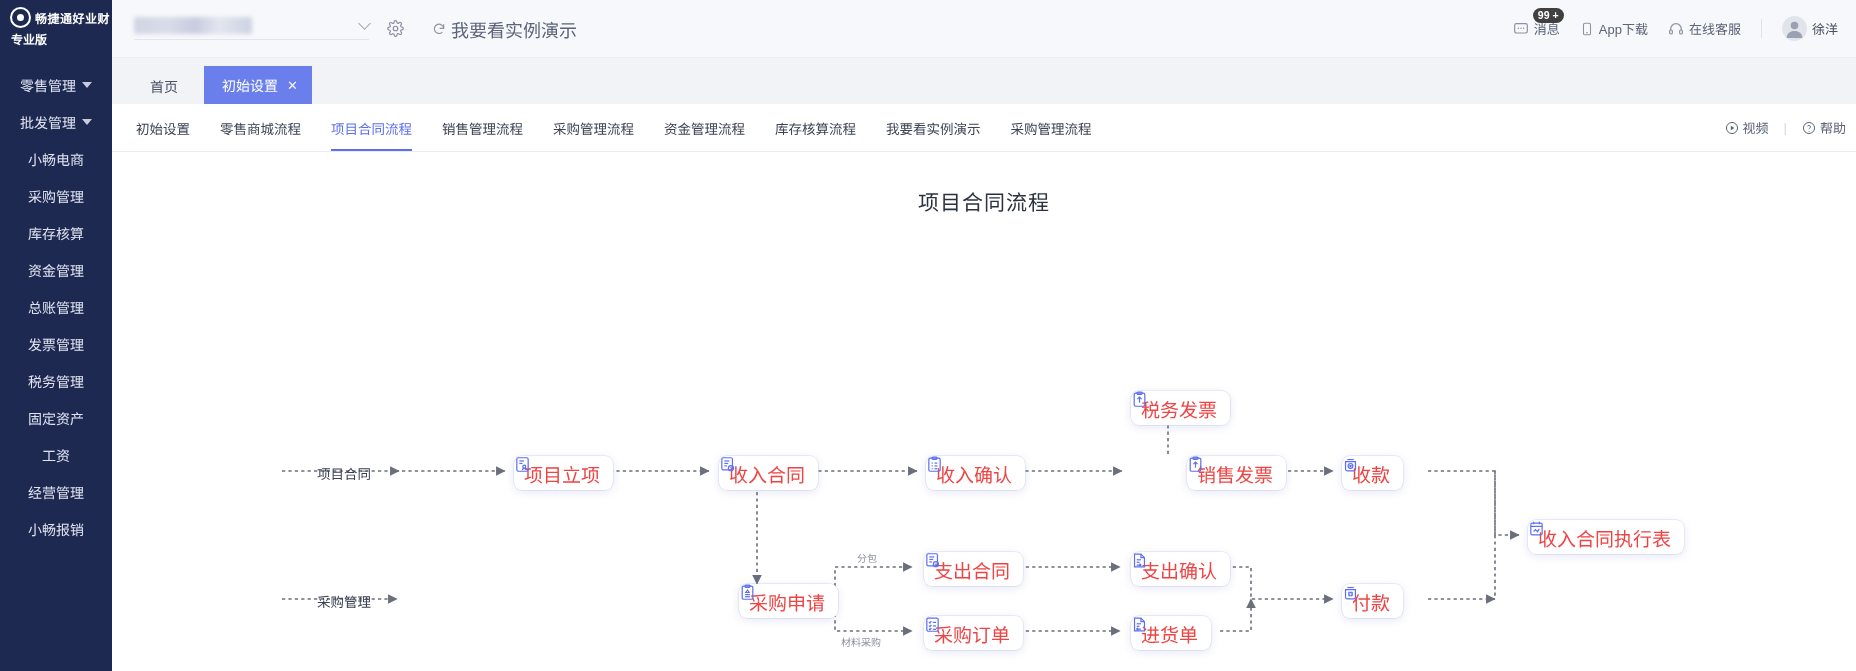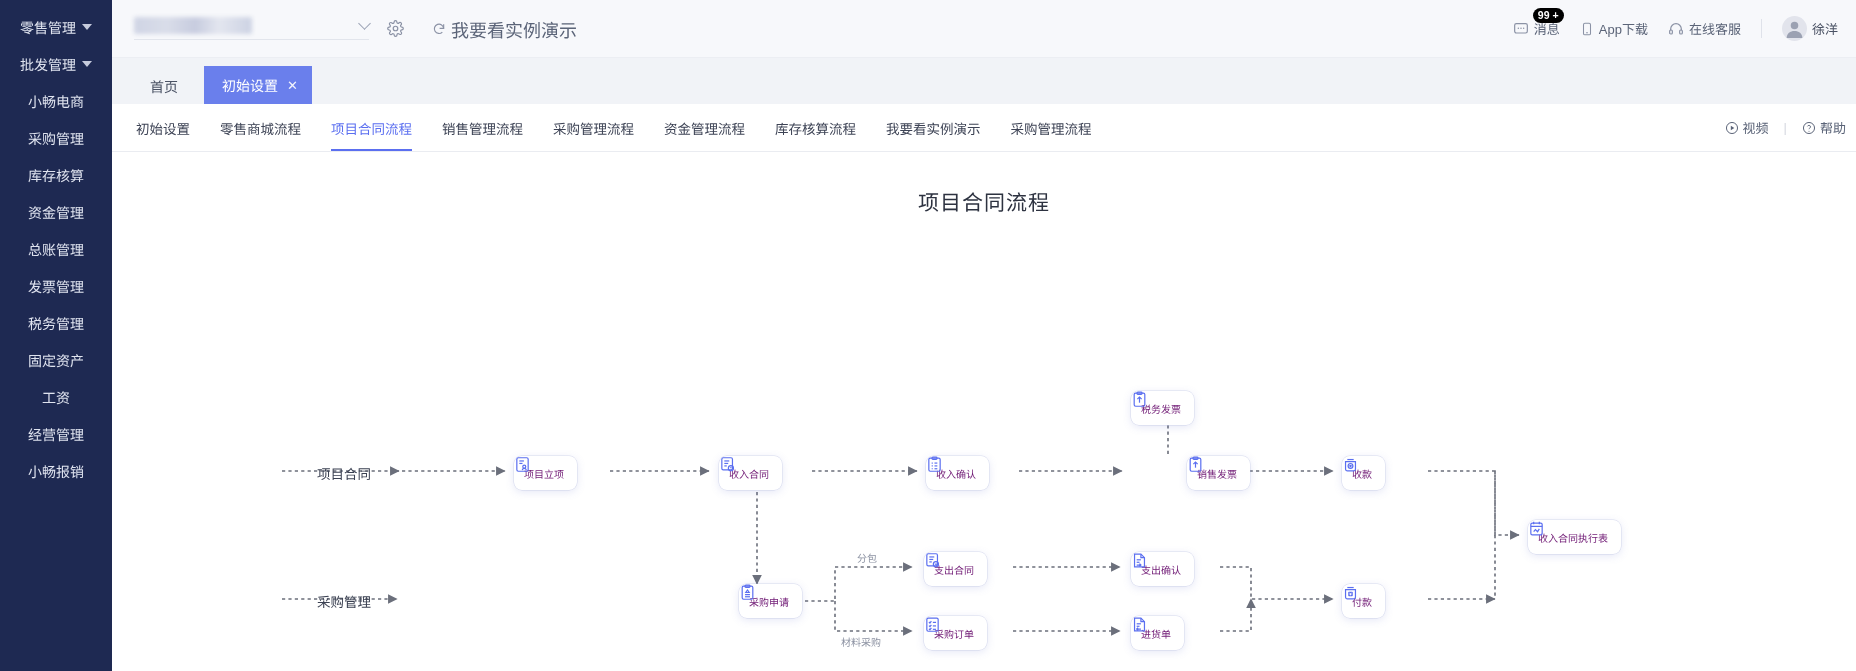--- a/index.html
+++ b/index.html
@@ -69,21 +69,21 @@
   .demo-link {
     margin-left: 28px; display: flex; align-items: center; gap: 5px;
     color: #5b6478; font-size: 18px; cursor: pointer;
   }
   .top-right { margin-left: auto; display: flex; align-items: center; gap: 20px; }
   .tr-item {
     display: flex; align-items: center; gap: 5px; color: #5b6478;
     font-size: 13px; cursor: pointer; position: relative;
   }
   .badge {
-    position: absolute; top: -11px; left: 20px; background: #000000; color: #fff;
+    position: absolute; top: -11px; left: 20px; background: #404040; color: #fff;
     font-size: 10.5px; line-height: 15px; height: 15px; padding: 0 5px;
     border-radius: 8px; font-weight: 700; white-space: nowrap;
   }
   .vline { width: 1px; height: 19px; background: #dfe2ea; }
   .avatar {
     width: 25px; height: 25px; border-radius: 50%; background: #e2e4ec;
     display: flex; align-items: flex-end; justify-content: center; overflow: hidden;
   }
   .user-name { color: #4a5264; font-size: 13px; }
 
@@ -126,36 +126,45 @@
     text-align: center; font-size: 21px; color: #2d3240; padding-top: 34px; letter-spacing: 1px;
   }
 
   
   .canvas { position: relative; width: 100%; height: 420px; }
   .canvas svg { position: absolute; left: 0; top: 0; }
   .node {
     position: absolute; height: 34px; background: #ffffff; border-radius: 8px;
     box-shadow: 0 2px 9px rgba(96,108,200,.17), 0 0 0 .5px rgba(190,196,225,.5);
     display: flex; align-items: center; gap: 7px; padding: 0 13px 0 10px;
-    font-size: 10px; color: #701a75; white-space: nowrap; cursor: pointer;
+    font-size: 19px; color: #ef4444; white-space: nowrap; cursor: pointer;
   }
   .node .gi { width: 17px; height: 17px; flex: 0 0 17px; display: block; }
   .rowlabel {
     position: absolute; font-size: 13.5px; color: #3b4152; white-space: nowrap;
   }
   .edgelabel {
     position: absolute; font-size: 10px; color: #8d93a3; white-space: nowrap;
   }
 </style>
 </head>
 <body>
 
 <div id="app">
 
   <aside class="sidebar">
+    <div class="brand">
+      <div class="brand-row">
+        <span class="logo-mark">
+            <i></i>
+          </span>
+        <span class="brand-name">畅捷通好业财</span>
+      </div>
+      <div class="brand-sub">专业版</div>
+    </div>
     <nav class="nav-list">
       <div class="nav-item">
         <span>零售管理</span>
         <span class="caret"></span>
       </div>
       <div class="nav-item">
         <span>批发管理</span>
         <span class="caret"></span>
       </div>
       <div class="nav-item">

